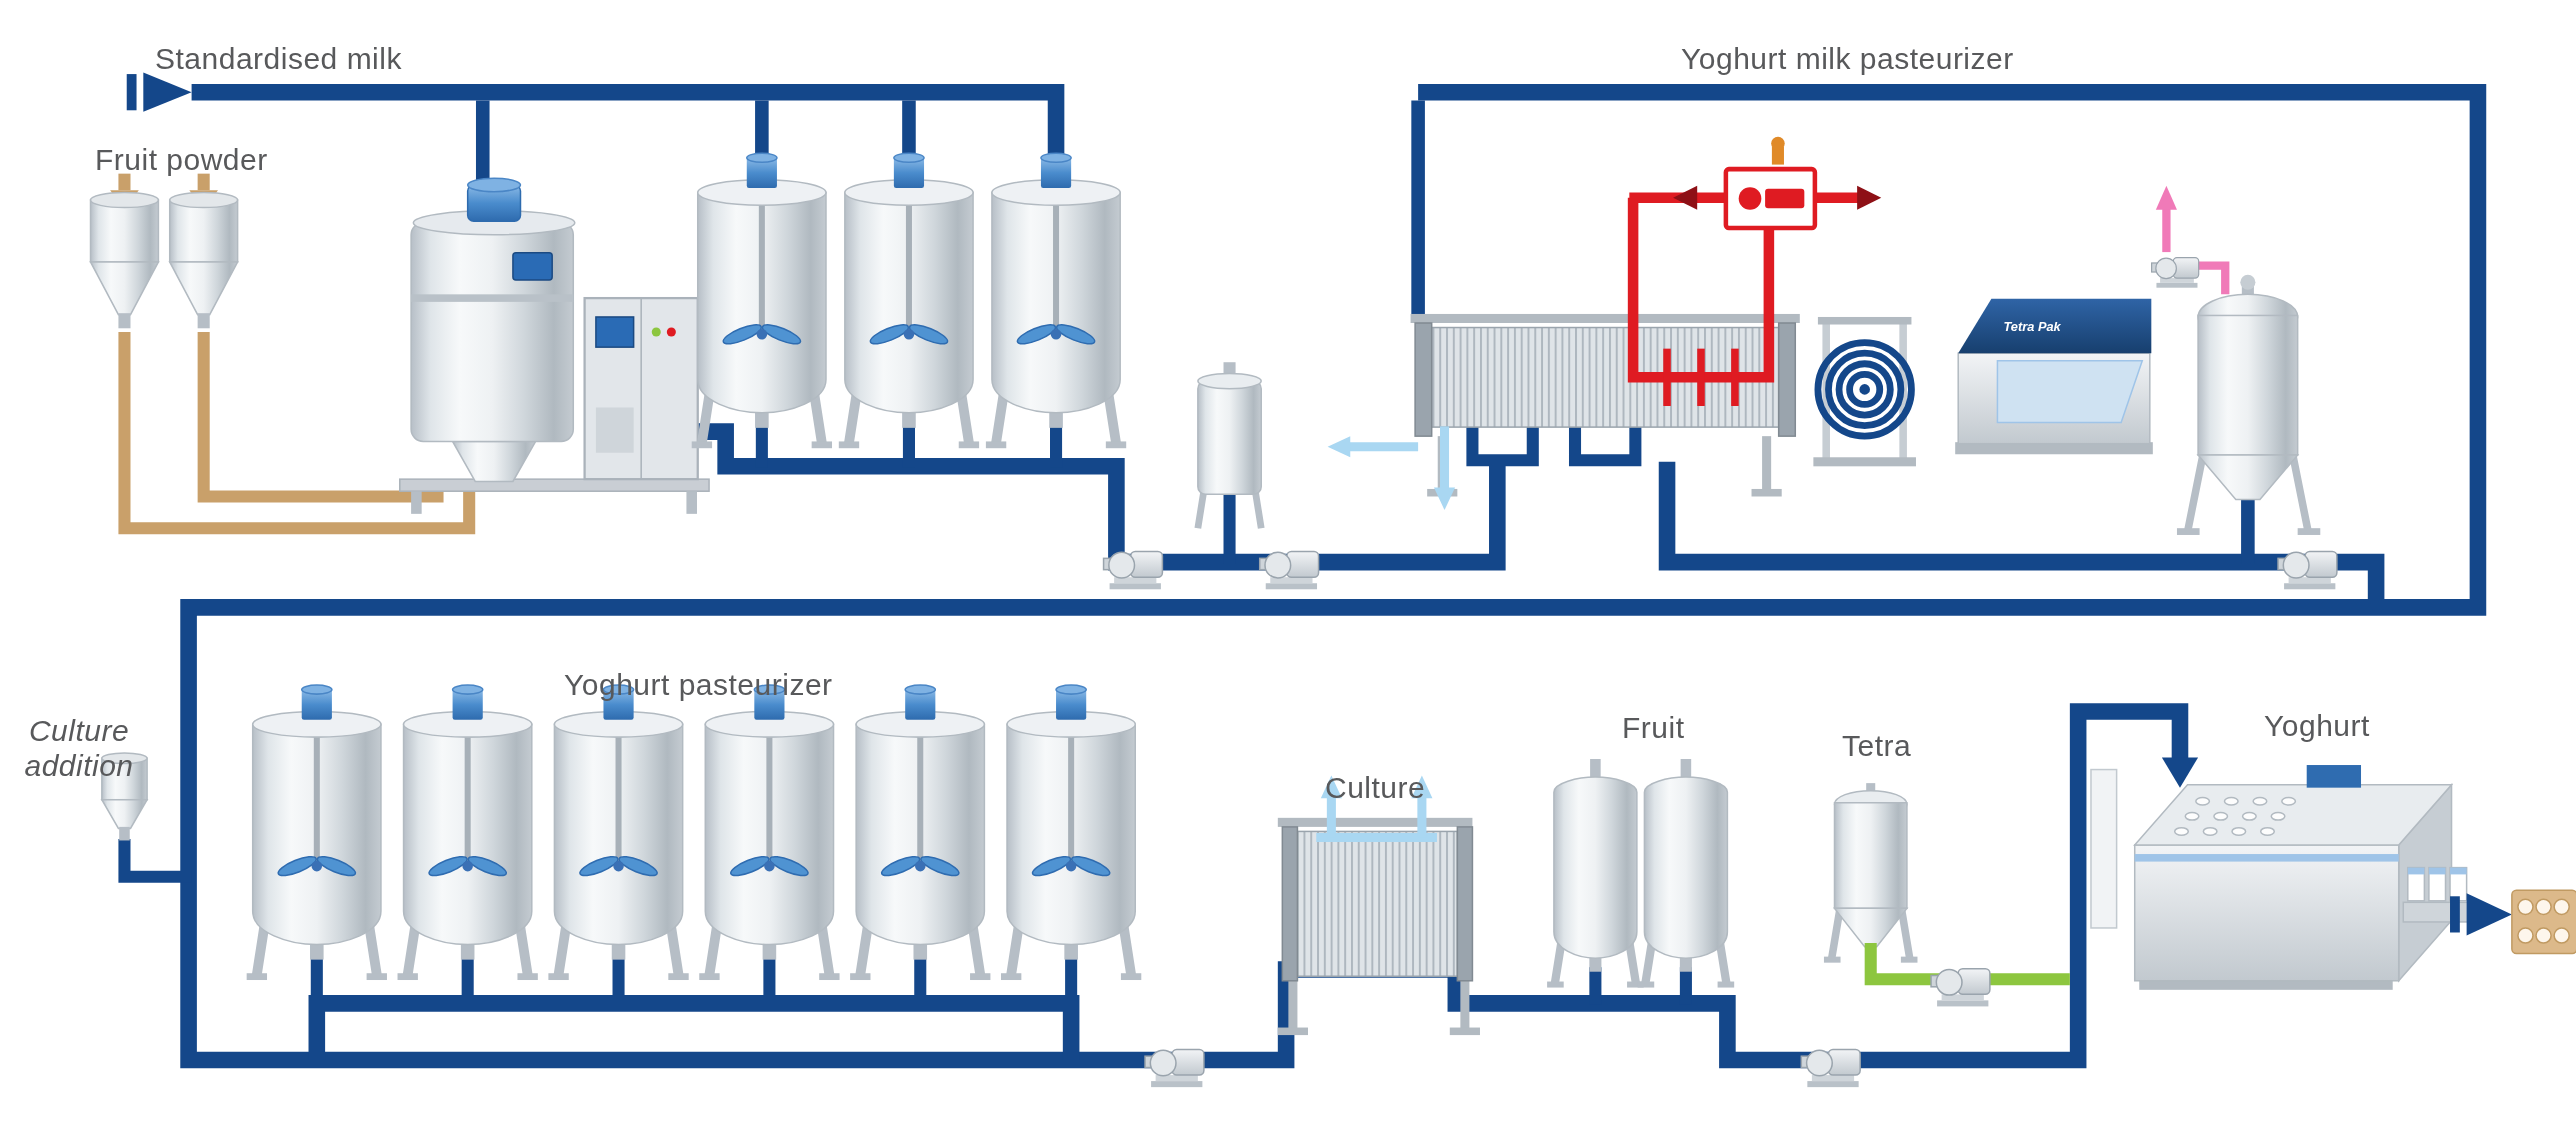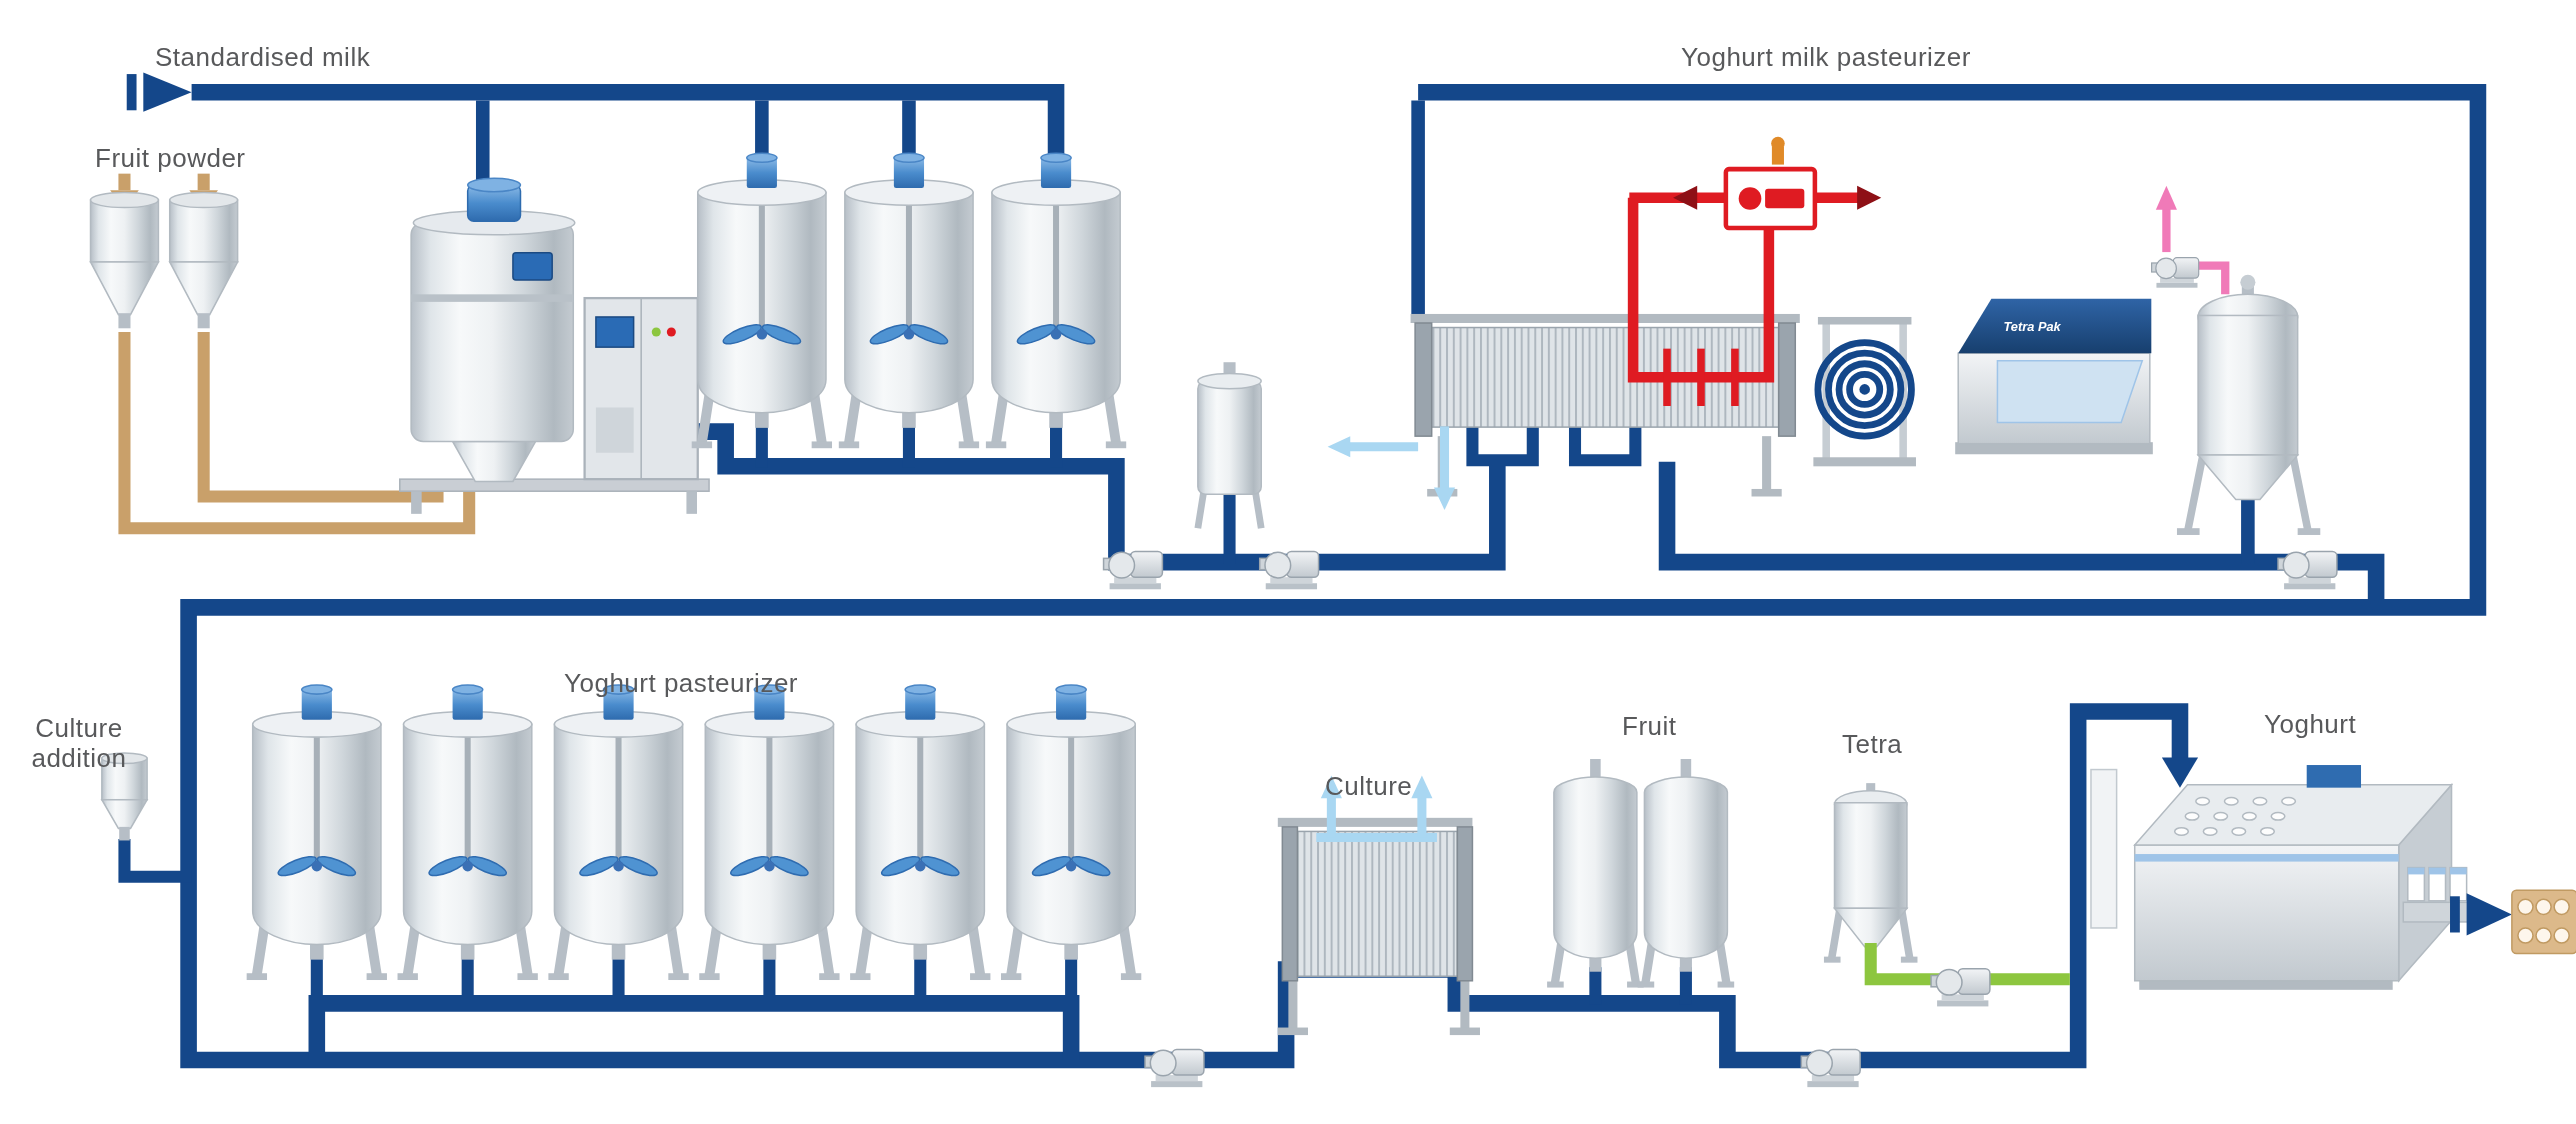--- a/index.html
+++ b/index.html
@@ -1,21 +1,21 @@
 <!DOCTYPE html>
 <html style="--pipe_main: #14478a; --pipe_powder: #c9a06a; --pipe_hot: #df1b22; --pipe_hot_dark: #8e1016; --pipe_cold: #a9d7f2; --pipe_vacuum: #f07ab8; --pipe_fruit: #8dc63f; --label_text: #58595b; --tank_cap: #4f93d2; --machine_blue: #2f6cb0; --valve_orange: #e08a28; --tray_tan: #dcb98a;font-size:12px"><head>
 <meta charset="utf-8">
 <style>
   html,body{margin:0;padding:0;background:#ffffff;}
   .stage{position:relative;width:2576px;height:1125px;background:#fff;
          font-family:"Liberation Sans",sans-serif;overflow:hidden;}
   .stage svg{position:absolute;left:0;top:0;}
-  .lbl{position:absolute;color:var(--label_text,#58595b);font-size:26px;
+  .lbl{position:absolute;color:var(--label_text,#58595b);font-size:30px;
        letter-spacing:0.5px;white-space:nowrap;}
-  .lbl.center{text-align:center;white-space:normal;line-height:1.15;}
+  .lbl.center{text-align:center;white-space:normal;line-height:1.15;font-style:italic;}
   
   .pm  {stroke:var(--pipe_main);stroke-width:22;fill:none;}
   .pm18{stroke:var(--pipe_main);stroke-width:18;fill:none;}
   .pm16{stroke:var(--pipe_main);stroke-width:16;fill:none;}
   .pm9 {stroke:var(--pipe_main);stroke-width:9;fill:none;}
   .tan {stroke:var(--pipe_powder);stroke-width:16;fill:none;}
   .hot {stroke:var(--pipe_hot);stroke-width:14;fill:none;}
   .hot10{stroke:var(--pipe_hot);stroke-width:10;fill:none;}
   .cold{stroke:var(--pipe_cold);stroke-width:12;fill:none;}
   .pink{stroke:var(--pipe_vacuum);stroke-width:11;fill:none;}

